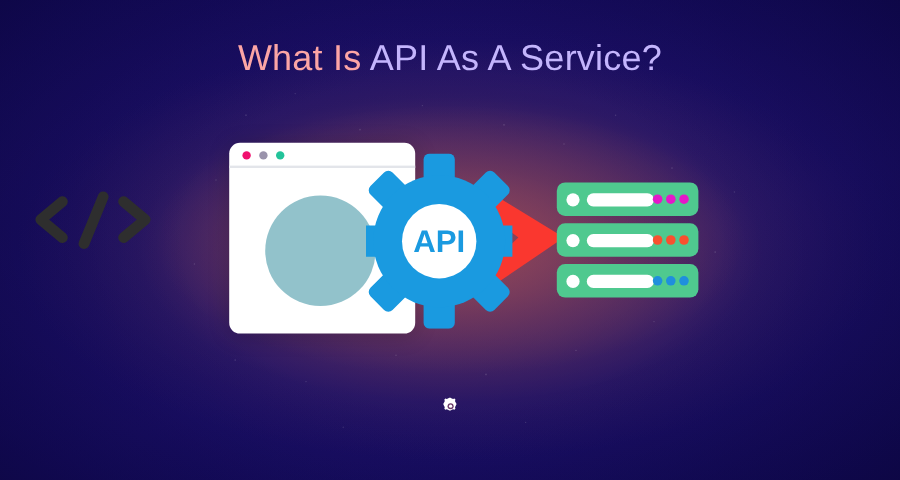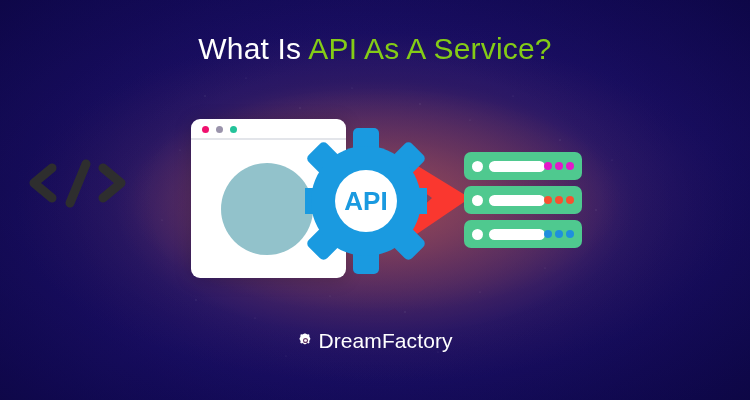--- a/index.html
+++ b/index.html
@@ -49,22 +49,22 @@
     top: 31px;
     left: 0;
     width: 750px;
     text-align: center;
     font-size: 30px;
     letter-spacing: 0.2px;
     font-weight: 400;
     line-height: 1.2;
     white-space: nowrap;
   }
-  #title .w { color: #ffffff; }
-  #title .o { color: #84cc16; }
+  #title .w { color: #fca5a5; }
+  #title .o { color: #c4b5fd; }
 
   
   #stage {
     position: absolute;
     left: 0;
     top: 0;
     width: 750px;
     height: 388px;
   }
 
@@ -321,16 +321,15 @@
   </div>
 
   <div id="logo">
     <svg class="cog" width="17" height="17" viewBox="0 0 24 24">
       <g fill="#ffffff">
         <path d="M12 1.4 l1.5 1.0 a9.2 9.2 0 0 1 1.6 0.66 l1.7-0.5 1.2 1.2 -0.5 1.7 a9.2 9.2 0 0 1 0.66 1.6 l1.0 1.5 v1.7 l-1.0 1.5 a9.2 9.2 0 0 1 -0.66 1.6 l0.5 1.7 -1.2 1.2 -1.7-0.5 a9.2 9.2 0 0 1 -1.6 0.66 l-1.5 1.0 h-1.7 l-1.5-1.0 a9.2 9.2 0 0 1 -1.6-0.66 l-1.7 0.5 -1.2-1.2 0.5-1.7 a9.2 9.2 0 0 1 -0.66-1.6 l-1.0-1.5 v-1.7 l1.0-1.5 a9.2 9.2 0 0 1 0.66-1.6 l-0.5-1.7 1.2-1.2 1.7 0.5 a9.2 9.2 0 0 1 1.6-0.66 l1.5-1.0 z" transform="translate(0,1.2) scale(0.95) translate(0.6,-0.6)"></path>
       </g>
       <circle cx="12" cy="12" r="3.6" fill="#6a3a68"></circle>
       <circle cx="12" cy="12" r="1.9" fill="#ffffff"></circle>
     </svg>
-    <span class="wordmark">DreamFactory</span>
   </div>
 
 </div>
 
 </body></html>

